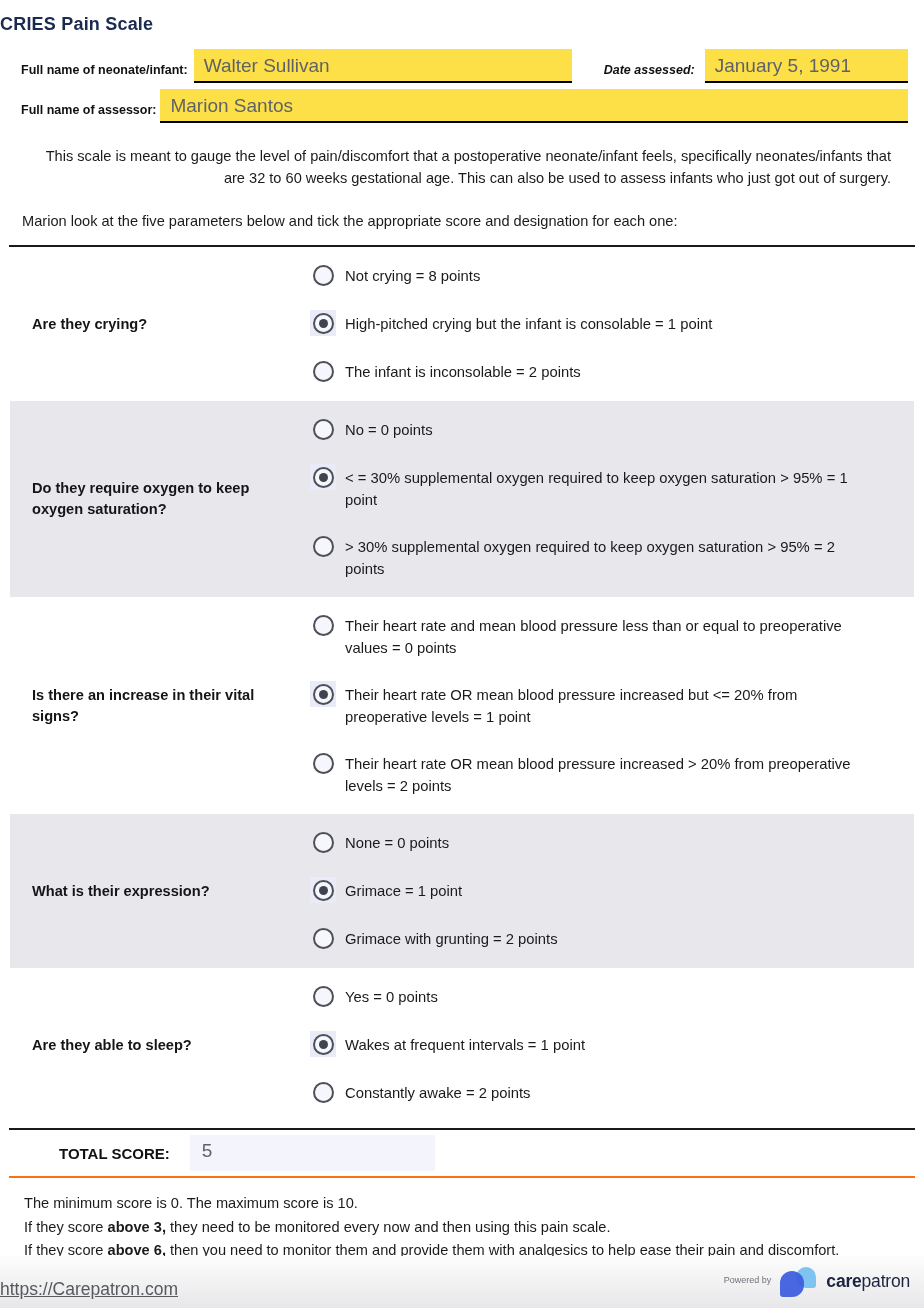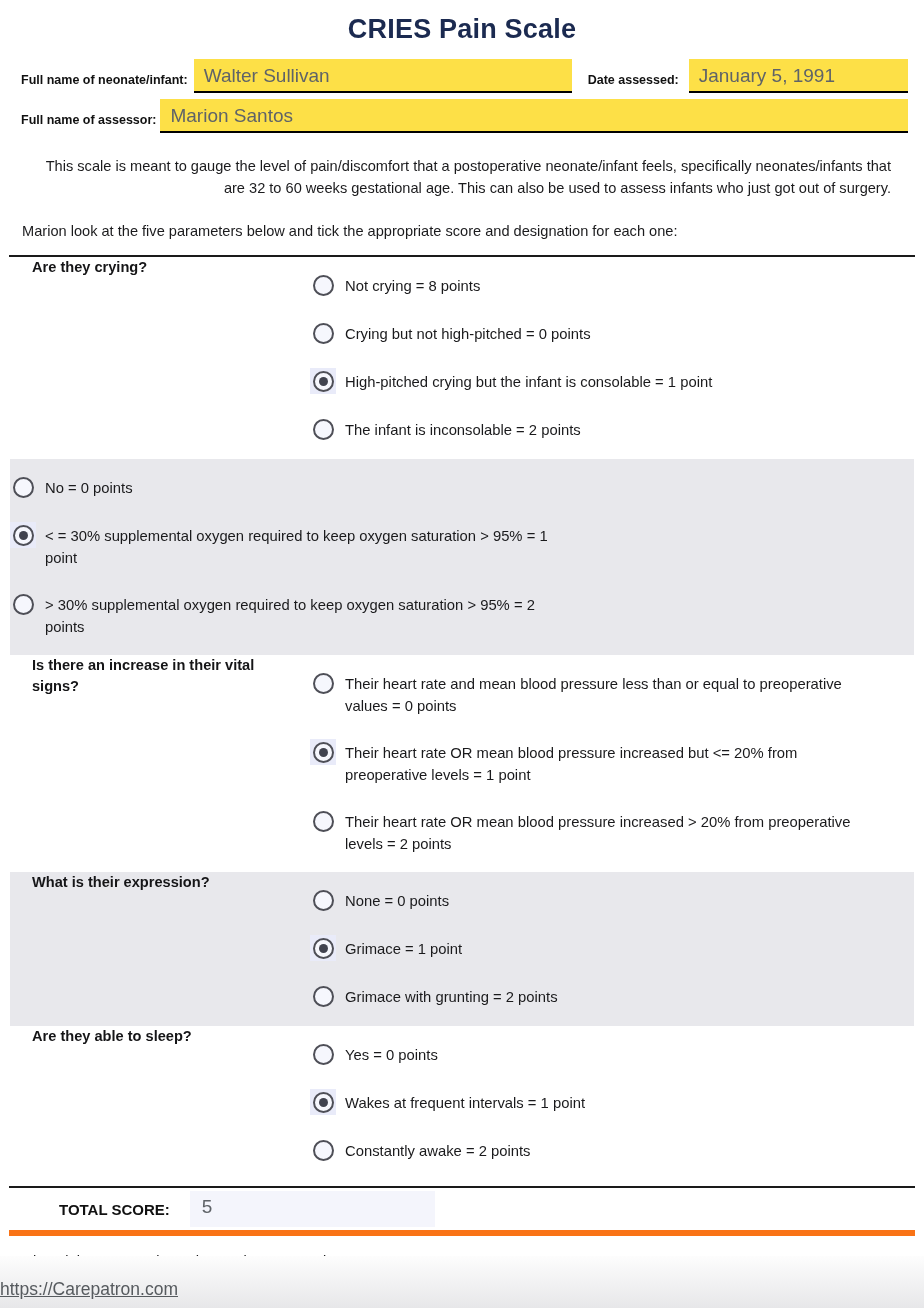--- a/index.html
+++ b/index.html
@@ -1,52 +1,52 @@
 <!DOCTYPE html>
 <html><head>
 <meta charset="utf-8">
 <style>
   * { margin:0; padding:0; box-sizing:border-box; }
   html,body { background:#fff; }
   body { font-family:"Liberation Sans", sans-serif; color:#1c1c1e; }
   .page { position:relative; width:924px; height:1308px; margin:0 auto; background:#fff; overflow:hidden; }
 
   
-  .title { text-align:center; font-size:27px; font-weight:bold; color:#1b2a50; padding-top:14px; letter-spacing:0.2px; }
+  .title { text-align:left; font-size:18px; font-weight:bold; color:#1b2a50; padding-top:14px; letter-spacing:0.2px; }
   .hrow { display:flex; align-items:flex-end; padding:0 16px 0 21px; margin-top:14px; }
   .hrow2 { margin-top:6px; }
   .flabel { font-size:12.5px; font-weight:bold; color:#111; white-space:nowrap; padding-bottom:6px; }
   .field { background:#fde047; border-bottom:2px solid #000; font-size:19px; color:#5f6368; padding:6px 8px 2px 10px; min-height:34px; }
   .f-neonate { width:378px; margin-left:6px; }
   .f-date { flex:1; margin-left:10px; }
   .f-assessor { flex:1; margin-left:4px; }
-  .datelabel { margin-left:16px; }
+  .datelabel { margin-left:32px;font-style:italic; }
 
   
   .intro { padding:0 14px 0 22px; margin-top:22px; font-size:14.6px; line-height:22px; color:#1b1b1d; max-width:905px;text-align:right; }
   .instruction { padding:0 14px 0 22px; margin-top:24px; font-size:14.6px; color:#1b1b1d; }
   .rule { border:none; border-top:2px solid #1a1a1a; margin:16px 9px 0 9px; }
 
   
   .qsection { display:flex; margin:0 10px; }
   .qsection.gray { background:#e8e8ec; }
-  .qcell { width:300px; flex:none; display:flex; align-items:flex-start; padding-left:22px; }
+  .qcell { width:300px; flex:none; display:flex; align-items:center; padding-left:22px; }
   .qtext { font-size:14.6px; font-weight:bold; line-height:21px; max-width:235px; color:#151517; }
   .opts { flex:1; padding:17px 18px 17px 0; }
   .option { display:flex; align-items:flex-start; margin-bottom:24px; }
   .option:last-child { margin-bottom:0; }
   .radio-wrap { width:26px; height:26px; flex:none; display:flex; align-items:center; justify-content:center; margin-top:-2px; }
   .option.selected .radio-wrap { background:#e9ebf9; }
   .radio { width:21px; height:21px; border:2px solid #4e4f57; border-radius:50%; background:#f6f7fd; display:flex; align-items:center; justify-content:center; }
   .radio .dot { display:none; width:9px; height:9px; border-radius:50%; background:#41434f; }
   .option.selected .radio .dot { display:block; }
   .olabel { font-size:14.8px; line-height:22px; margin-left:9px; max-width:522px; padding-top:1px; color:#1a1a1c; }
 
   
-  .total-row { margin:0 9px; border-top:2px solid #1a1a1a; border-bottom:6px solid #f97316; display:flex; align-items:center; padding:6px 0 6px 50px; height:50px; }
+  .total-row { margin:0 9px; border-top:2px solid #1a1a1a; border-bottom:2px solid #f97316; display:flex; align-items:center; padding:6px 0 6px 50px; height:50px; }
   .total-label { font-size:15px; font-weight:bold; color:#111; }
   .total-field { width:245px; height:36px; background:#f4f5fc; margin-left:20px; font-size:19px; color:#5f6368; padding:5px 8px 0 12px; }
 
   
   .notes { padding:14px 14px 0 24px; }
   .note { font-size:14.6px; line-height:23.5px; color:#1b1b1d; }
   .note b { font-weight:bold; }
 
   
   .footer { position:absolute; left:0; right:0; bottom:0; height:52px; background:linear-gradient(#fdfdfd, #e7e7e9); display:flex; align-items:flex-end; justify-content:space-between; padding:0 14px 8px 0; }
@@ -86,44 +86,41 @@
     <div class="qcell">
         <div class="qtext">Are they crying?</div>
       </div>
     <div class="opts">
       <div class="option">
         <span class="radio-wrap">
             <span class="radio"></span>
           </span>
         <span class="olabel">Not crying = 8 points</span>
       </div>
-      <div class="option">
-        <span class="radio-wrap">
-            <span class="radio"></span>
-          </span>
-        <span class="olabel">Crying but not high-pitched = 0 points</span>
-      </div>
       <div class="option selected">
         <span class="radio-wrap">
             <span class="radio">
               <span class="dot"></span>
             </span>
           </span>
         <span class="olabel">High-pitched crying but the infant is consolable = 1 point</span>
       </div>
       <div class="option">
         <span class="radio-wrap">
             <span class="radio"></span>
           </span>
         <span class="olabel">The infant is inconsolable = 2 points</span>
       </div>
     </div>
   </div>
 
   <div class="qsection gray">
+    <div class="qcell">
+        <div class="qtext">Do they require oxygen to keep oxygen saturation?</div>
+      </div>
     <div class="opts">
       <div class="option">
         <span class="radio-wrap">
             <span class="radio"></span>
           </span>
         <span class="olabel">No = 0 points</span>
       </div>
       <div class="option selected">
         <span class="radio-wrap">
             <span class="radio">
@@ -233,15 +230,23 @@
   </div>
 
   <div class="notes">
     <div class="note"><span>The minimum score is 0. The maximum score is 10.</span><b></b><span></span></div>
     <div class="note"><span>If they score </span><b>above 3,</b><span> they need to be monitored every now and then using this pain scale.</span></div>
     <div class="note"><span>If they score </span><b>above 6,</b><span> then you need to monitor them and provide them with analgesics to help ease their pain and discomfort.</span></div>
   </div>
 
   <div class="footer">
     <a class="site-link">https://Carepatron.com</a>
+    <div class="brand">
+      <span class="powered">Powered by</span>
+      <span class="logo-mark">
+        <span class="logo-light"></span>
+        <span class="logo-dark"></span>
+      </span>
+      <span class="brand-text"><span class="b1">care</span><span>patron</span></span>
+    </div>
   </div>
 
 </div>
 
 </body></html>

